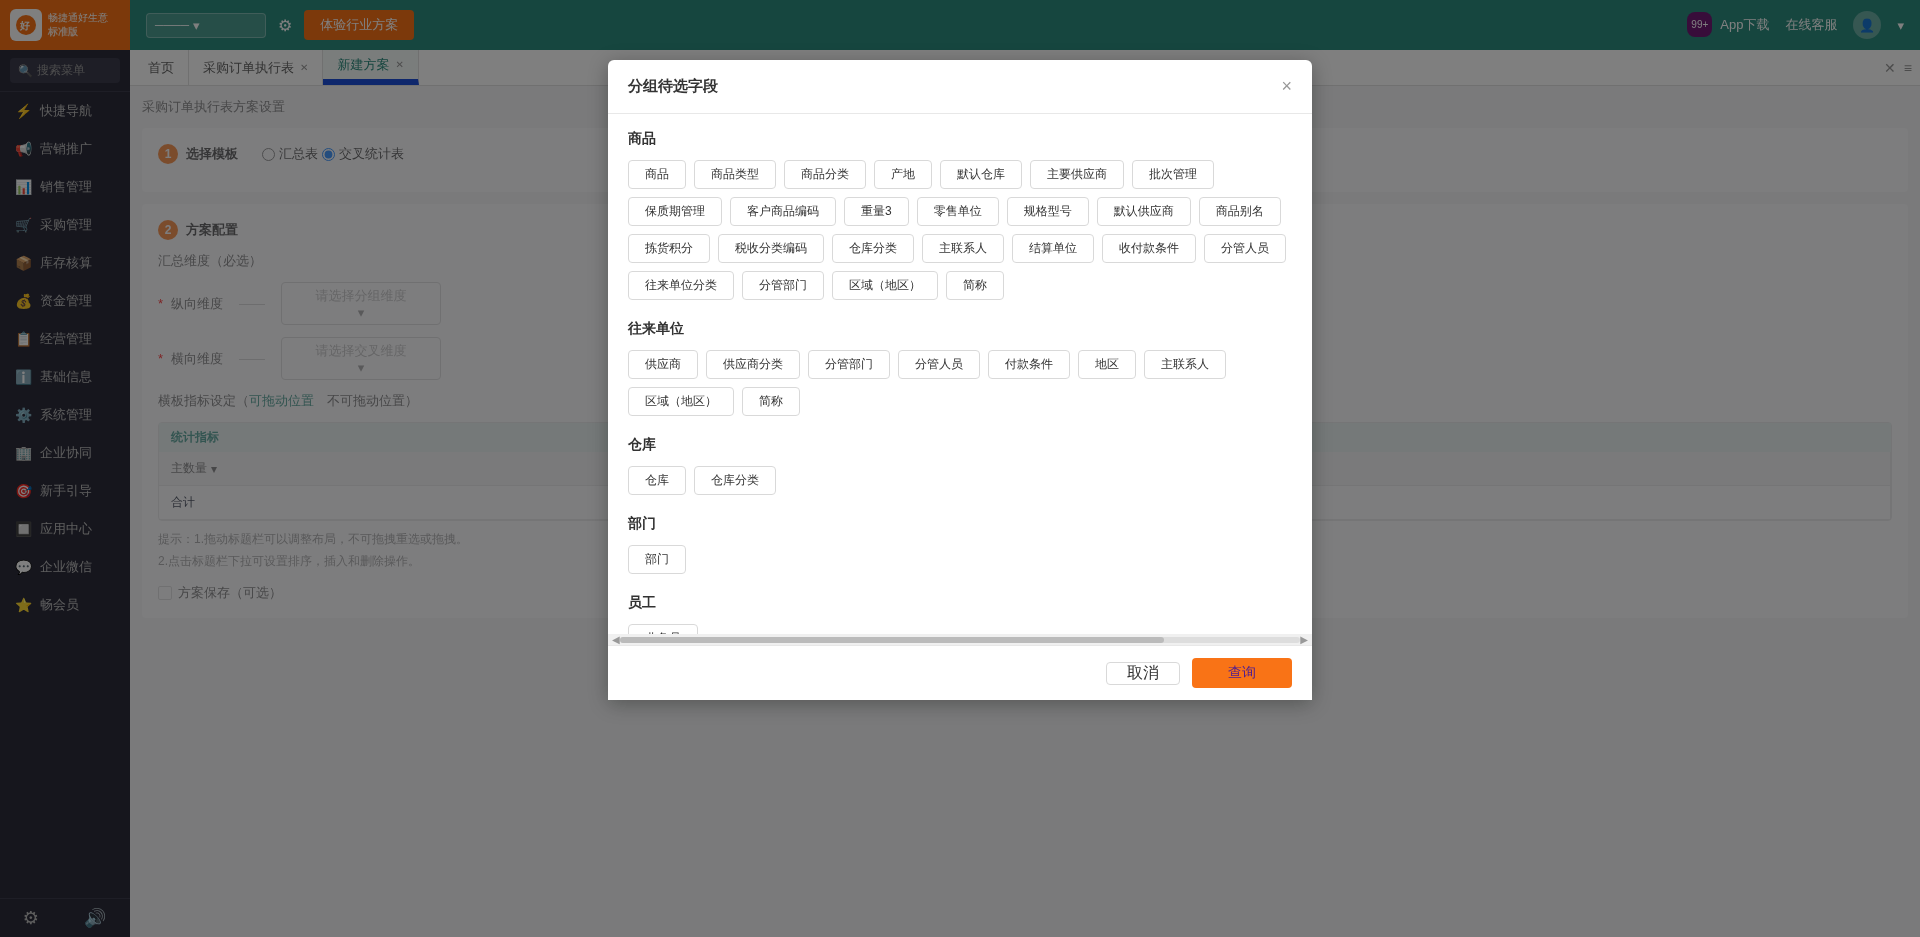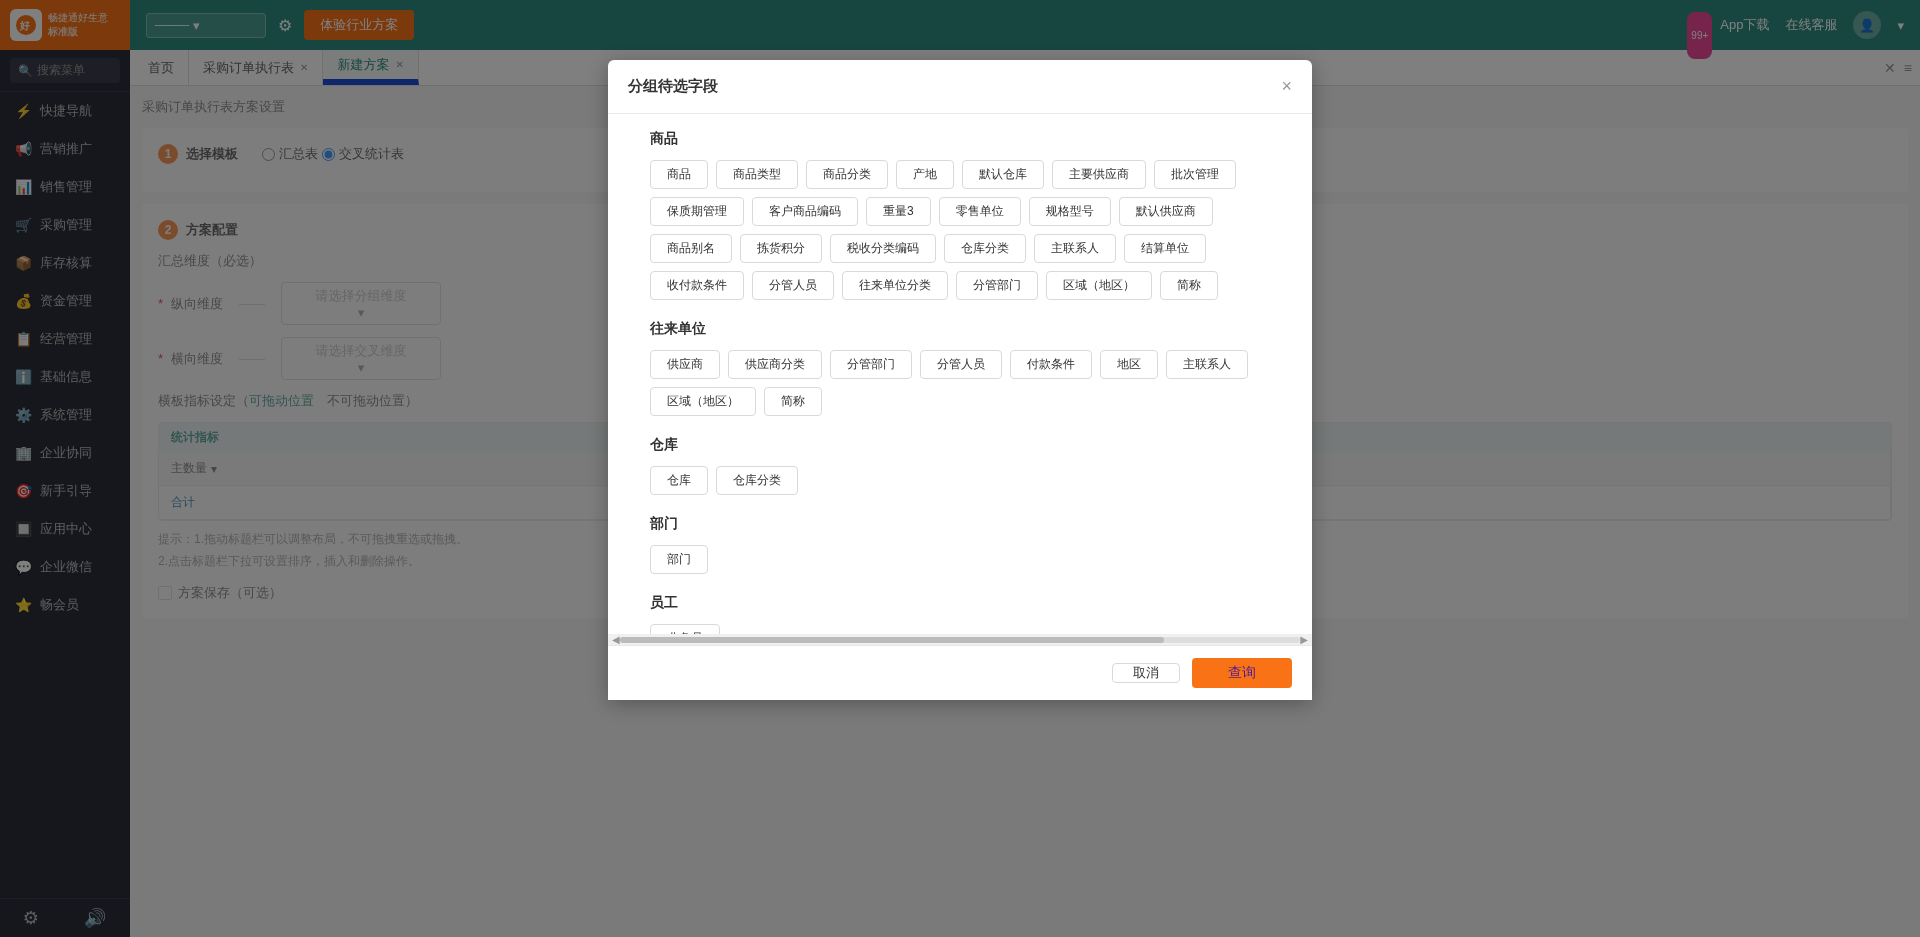--- a/index.html
+++ b/index.html
@@ -33,21 +33,21 @@
     }
     .header-selector {
       background: rgba(255,255,255,0.15); border: 1px solid rgba(255,255,255,0.3); border-radius: 4px; padding: 4px 8px; color: white; display: flex; align-items: center; gap: 4px; cursor: pointer; font-size: 13px; min-width: 120px;
     }
     .header-gear { color: white; font-size: 16px; cursor: pointer; }
     .header-trial-btn {
       background: #f97316; color: white; border: none; border-radius: 4px; padding: 6px 16px; cursor: pointer; font-size: 13px;
     }
     .header-right { margin-left: auto; display: flex; align-items: center; gap: 16px; color: white; font-size: 13px; }
     .header-badge { position: relative; cursor: pointer; }
-    .badge-count { position: absolute; top: -6px; right: -8px; background: #ec4899; color: white; border-radius: 8px; font-size: 10px; padding: 18px 4px; }
+    .badge-count { position: absolute; top: -6px; right: -8px; background: #701a75; color: white; border-radius: 8px; font-size: 10px; padding: 7px 4px; }
 
     
     .tab-bar {
       position: fixed; left: 130px; top: 50px; right: 0; height: 36px; background: #fff; border-bottom: 1px solid #e0e0e0; display: flex; align-items: stretch; padding-left: 4px; z-index: 99;
     }
     .tab {
       display: flex; align-items: center; gap: 6px; padding: 0 14px; cursor: pointer; font-size: 13px; color: #666; border-right: 1px solid #e0e0e0; white-space: nowrap;
     }
     .tab.active { color: #2d8c7e; border-bottom: 6px solid #1d4ed8; background: #f5faf9; }
     .tab-close { font-size: 10px; color: #999; }
@@ -83,54 +83,54 @@
     .modal-footer {
       display: flex; align-items: center; justify-content: flex-end; gap: 12px; padding: 12px 20px; border-top: 1px solid #e8e8e8; background: white;
     }
 
     
     .modal-body::-webkit-scrollbar { width: 8px; }
     .modal-body::-webkit-scrollbar-track { background: #f0f0f0; }
     .modal-body::-webkit-scrollbar-thumb { background: #ccc; border-radius: 4px; }
 
     
-    .field-group { margin-bottom: 20px; margin-left: 22px; }
+    .field-group { margin-bottom: 20px; }
     .field-group-title { font-size: 14px; font-weight: bold; color: #333; margin-bottom: 12px; }
     .field-tags { display: flex; flex-wrap: wrap; gap: 8px; }
     .field-tag {
       border: 1px solid #d9d9d9; border-radius: 4px; padding: 5px 16px; font-size: 12px; color: #333; cursor: pointer; background: white; white-space: nowrap;
     }
 
     
     .modal-hscroll {
       height: 12px; background: #f0f0f0; display: flex; align-items: center; padding: 0 4px;
     }
     .modal-hscroll-track {
       flex: 1; height: 6px; background: #ddd; border-radius: 3px; position: relative;
     }
     .modal-hscroll-thumb {
       position: absolute; left: 0; top: 0; width: 80%; height: 100%; background: #bbb; border-radius: 3px;
     }
 
     
-    .btn-cancel { padding: 0 20px; border: 1px solid #d9d9d9; background: white; border-radius: 4px; cursor: pointer; font-size: 13px; color: #333; }
+    .btn-cancel { padding: 0 20px; border: 1px solid #d9d9d9; background: white; border-radius: 4px; cursor: pointer; font-size: 16px; color: #333; }
     .btn-confirm { padding: 6px 36px; background: #f97316; color: #4c1d95; border: none; border-radius: 4px; cursor: pointer; font-size: 14px; }
 
     
     .bg-form { opacity: 0.7; }
     .form-row { display: flex; align-items: center; gap: 8px; margin-bottom: 12px; font-size: 13px; }
     .form-label { color: #666; min-width: 80px; }
     .required { color: red; }
     .form-select { border: 1px solid #d9d9d9; border-radius: 4px; padding: 4px 8px; color: #999; min-width: 160px; display: flex; align-items: center; justify-content: space-between; cursor: pointer; flex-direction: column; }
 
     .table-area { background: white; border: 1px solid #e8e8e8; border-radius: 4px; margin-top: 8px; }
     .table-header { background: #f5f5f5; display: flex; border-bottom: 1px solid #e8e8e8; }
     .table-cell { padding: 8px 12px; font-size: 12px; color: #666; border-right: 1px solid #e8e8e8; flex: 1; display: flex; align-items: center; gap: 4px; }
     .table-row-data { display: flex; border-bottom: 1px solid #e8e8e8; }
-    .table-data-cell { padding: 8px 12px; font-size: 12px; color: #0369a1; border-right: 1px solid #e8e8e8; flex: 1; }
+    .table-data-cell { padding: 8px 12px; font-size: 12px; color: #0f172a; border-right: 1px solid #e8e8e8; flex: 1; }
 
     .hint-text { font-size: 12px; color: #999; line-height: 1.8; margin-top: 8px; }
     .checkbox-row { display: flex; align-items: center; gap: 6px; font-size: 13px; color: #666; margin-top: 12px; }
     .checkbox-box { width: 14px; height: 14px; border: 1px solid #d9d9d9; border-radius: 2px; }
   </style>
 </head>
 <body>
 
 <div class="sidebar">
   <div class="sidebar-logo">

